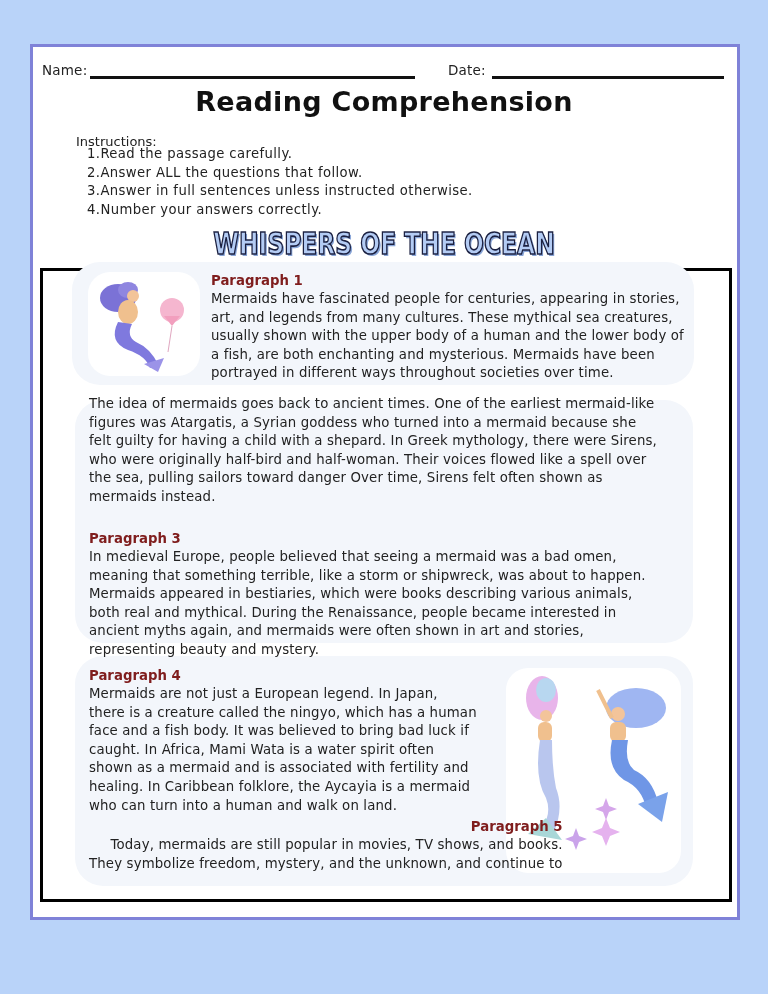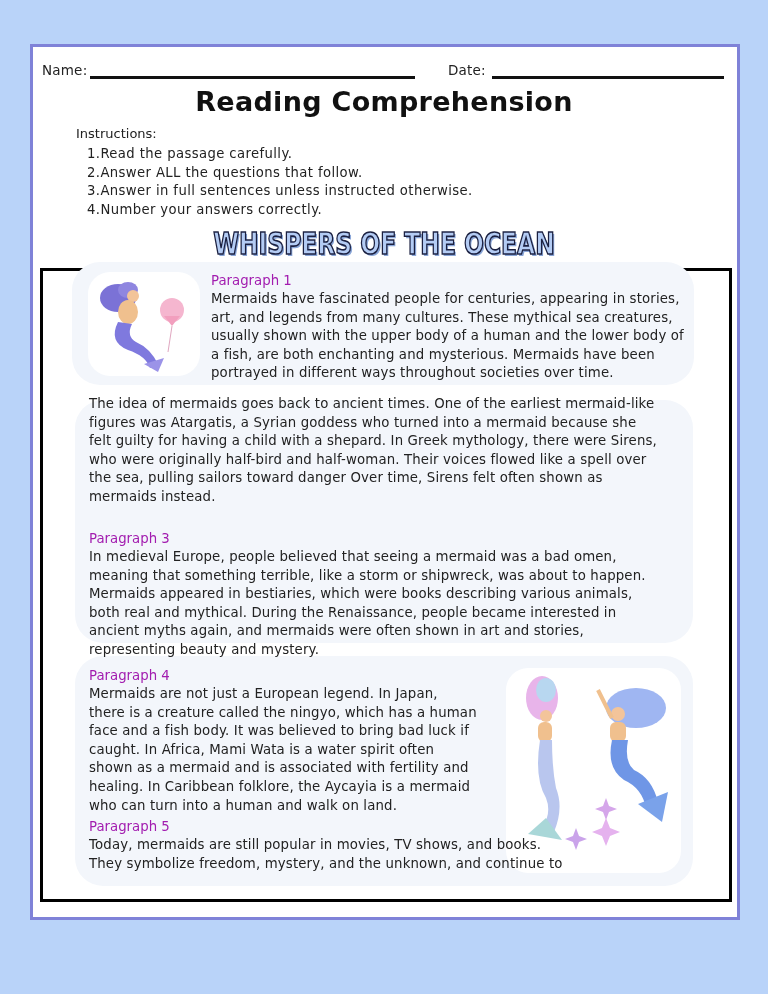--- a/index.html
+++ b/index.html
@@ -13,37 +13,37 @@
     position: absolute; left: 30px; top: 44px; width: 704px; height: 870px;
     background: #ffffff; border: 3px solid #7f82d8;
   }
   .abs { position: absolute; }
   .lbl { font-size: 13.5px; letter-spacing: 0.2px; color: #222; }
   .uline { position: absolute; height: 3px; background: #111; }
   .title {
     position: absolute; left: 0; width: 100%; top: 40px; text-align: center;
     font-size: 27px; font-weight: bold; color: #111; letter-spacing: 0.3px;
   }
-  .instr-head { font-size: 13px; color: #222; }
+  .instr-head { font-size: 13px; color: #222; margin-top: 8px; }
   .instr-list { margin: 0; padding: 0; list-style: none; }
   .instr-list li { font-size: 13.2px; line-height: 18.6px; color: #222; letter-spacing: 0.4px; }
   .banner {
     position: absolute; left: 0; width: 100%; top: 184px; text-align: center;
     font-family: "DejaVu Sans", sans-serif; font-weight: bold; font-size: 30px;
     color: #b4ccf4; letter-spacing: 0px; transform: scaleX(0.78);
     -webkit-text-stroke: 1.6px #1b2040;
     text-shadow: 2px 2px 0 #8aa6d8;
   }
   .box {
     position: absolute; left: 40px; top: 268px; width: 686px; height: 628px;
     border: 3px solid #000; background: #fff;
   }
   .panel { position: absolute; background: #f3f6fb; border-radius: 28px; }
   .imgcard { position: absolute; background: #ffffff; border-radius: 22px; }
-  .para-h { font-weight: normal; font-size: 13.3px; color: #a21caf; line-height: 18px; }
+  .para-h { font-weight: bold; font-size: 13.3px; color: #7f1d1d; line-height: 18px; }
   .para-t { font-size: 13.3px; line-height: 18.6px; color: #222; letter-spacing: 0.15px; }
 </style>
 </head>
 <body>
 
 <div class="page"></div>
 
 <span class="abs lbl" style="left:42px; top:62px;">Name:</span>
 <div class="uline" style="left:90px; top:76px; width:325px;"></div>
 <span class="abs lbl" style="left:448px; top:62px;">Date:</span>
@@ -133,17 +133,17 @@
   <div class="para-h">Paragraph 4</div>
   <div class="para-t">Mermaids are not just a European legend. In Japan,</div>
   <div class="para-t">there is a creature called the ningyo, which has a human</div>
   <div class="para-t">face and a fish body. It was believed to bring bad luck if</div>
   <div class="para-t">caught. In Africa, Mami Wata is a water spirit often</div>
   <div class="para-t">shown as a mermaid and is associated with fertility and</div>
   <div class="para-t">healing. In Caribbean folklore, the Aycayia is a mermaid</div>
   <div class="para-t">who can turn into a human and walk on land.</div>
 </div>
 
-<div class="abs" style="left:89px; top:818px;">
+<div class="abs" style="left:89px; top:818px;text-align:right;">
   <div class="para-h">Paragraph 5</div>
   <div class="para-t">Today, mermaids are still popular in movies, TV shows, and books.</div>
   <div class="para-t">They symbolize freedom, mystery, and the unknown, and continue to</div>
 </div>
 
 </body></html>

